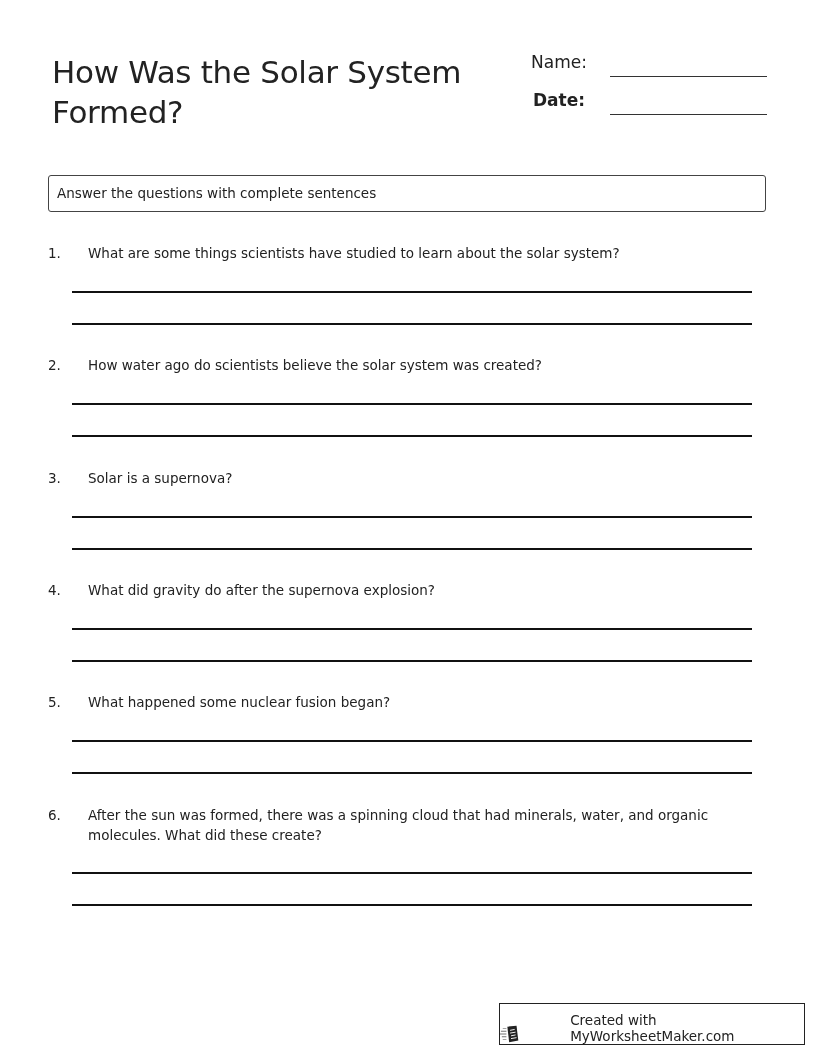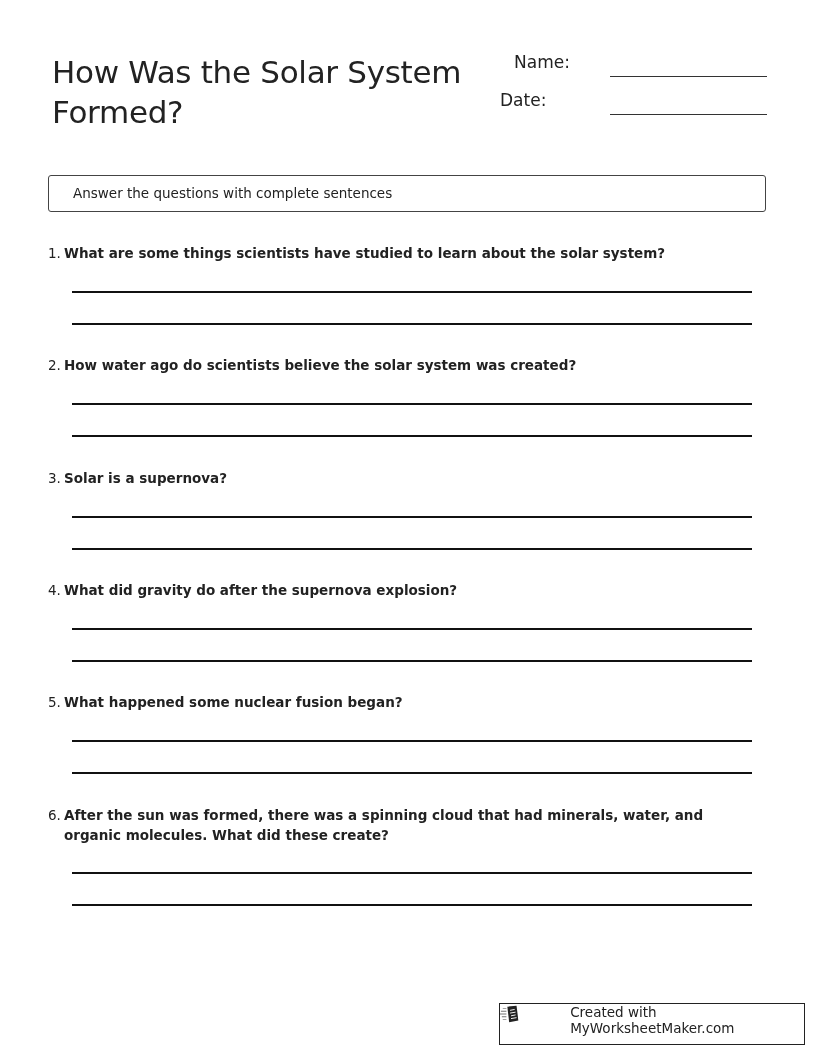--- a/index.html
+++ b/index.html
@@ -6,50 +6,50 @@
     body {
       width: 816px; height: 1056px; position: relative; overflow: hidden;
       font-family: "DejaVu Sans", sans-serif; color: #222;
     }
     .title {
       position: absolute; left: 48px; top: 48px; width: 440px;
       font-size: 31px; line-height: 40px; font-weight: normal; color: #222;
       margin: 4px; letter-spacing: -0.3px;
     }
     .field { position: absolute; font-size: 17px; color: #222; }
-    .field-label { position: absolute; text-align: left; width: 90px; }
+    .field-label { position: absolute; text-align: center; width: 90px; }
     .field-line { position: absolute; height: 0; border-bottom: 1px solid #333; width: 157px; }
     .instructions {
       position: absolute; left: 48px; top: 175px; width: 718px; height: 37px;
       border: 1px solid #444; border-radius: 3px; box-sizing: border-box;
-      font-size: 13.5px; line-height: 35px; padding-left: 24px; color: #222;
+      font-size: 13.5px; line-height: 35px; padding-left: 8px; color: #222;
     }
     .question { position: absolute; left: 48px; width: 700px; font-size: 13.5px; line-height: 20px; color: #222; }
     .q-num { position: absolute; left: 0; top: 0; }
-    .q-text { position: absolute; left: 16px; top: 0; width: 660px; font-weight: bold; }
+    .q-text { position: absolute; left: 40px; top: 0; width: 660px; }
     .answer-line { position: absolute; left: 72px; width: 680px; height: 0; border-bottom: 2px solid #111; }
     .footer {
       position: absolute; left: 499px; top: 1003px; width: 306px; height: 42px;
       border: 1px solid #222; box-sizing: border-box;
-      display: flex; align-items: flex-start; justify-content: center;
+      display: flex; align-items: flex-end; justify-content: center;
       font-size: 13.5px; color: #222; gap: 44px;
     }
     .footer-icon { width: 22px; height: 20px; margin-right: 6px; }
   </style>
 </head>
 <body>
 
 <h1 class="title">How Was the Solar System Formed?</h1>
 
 <div class="field">
   <span class="field-label" style="left:514px; top:52px;">Name:</span>
   <div class="field-line" style="left:610px; top:76px;"></div>
 </div>
 <div class="field">
-  <span class="field-label" style="left:500px; top:90px;">Date:</span>
+  <span class="field-label" style="left:514px; top:90px;font-weight:bold;">Date:</span>
   <div class="field-line" style="left:610px; top:114px;"></div>
 </div>
 
 <div class="instructions">Answer the questions with complete sentences</div>
 
 <div class="question" style="top:243px;">
   <span class="q-num">1.</span>
   <span class="q-text">What are some things scientists have studied to learn about the solar system?</span>
 </div>
 <div class="answer-line" style="top:291px;"></div>

